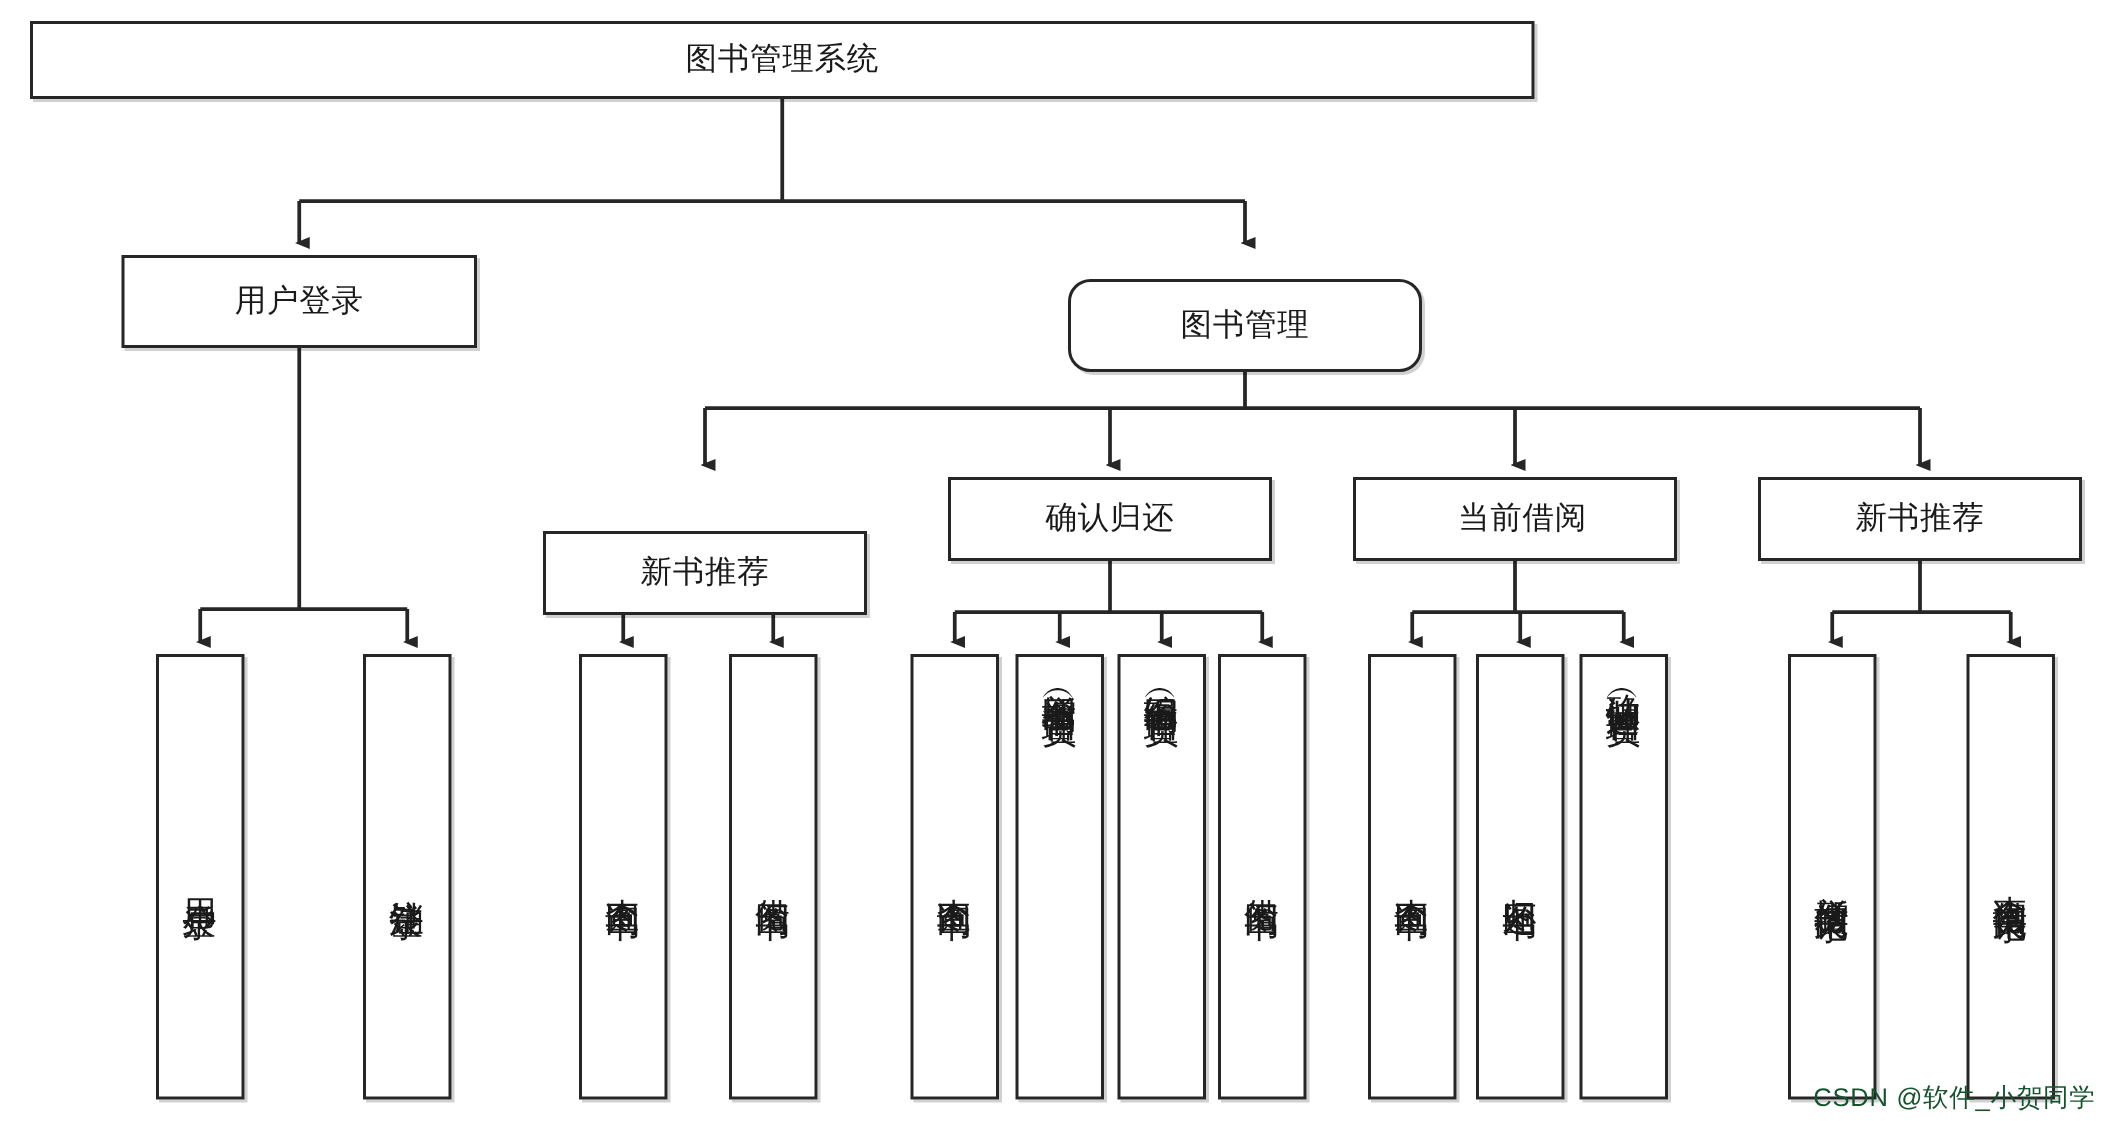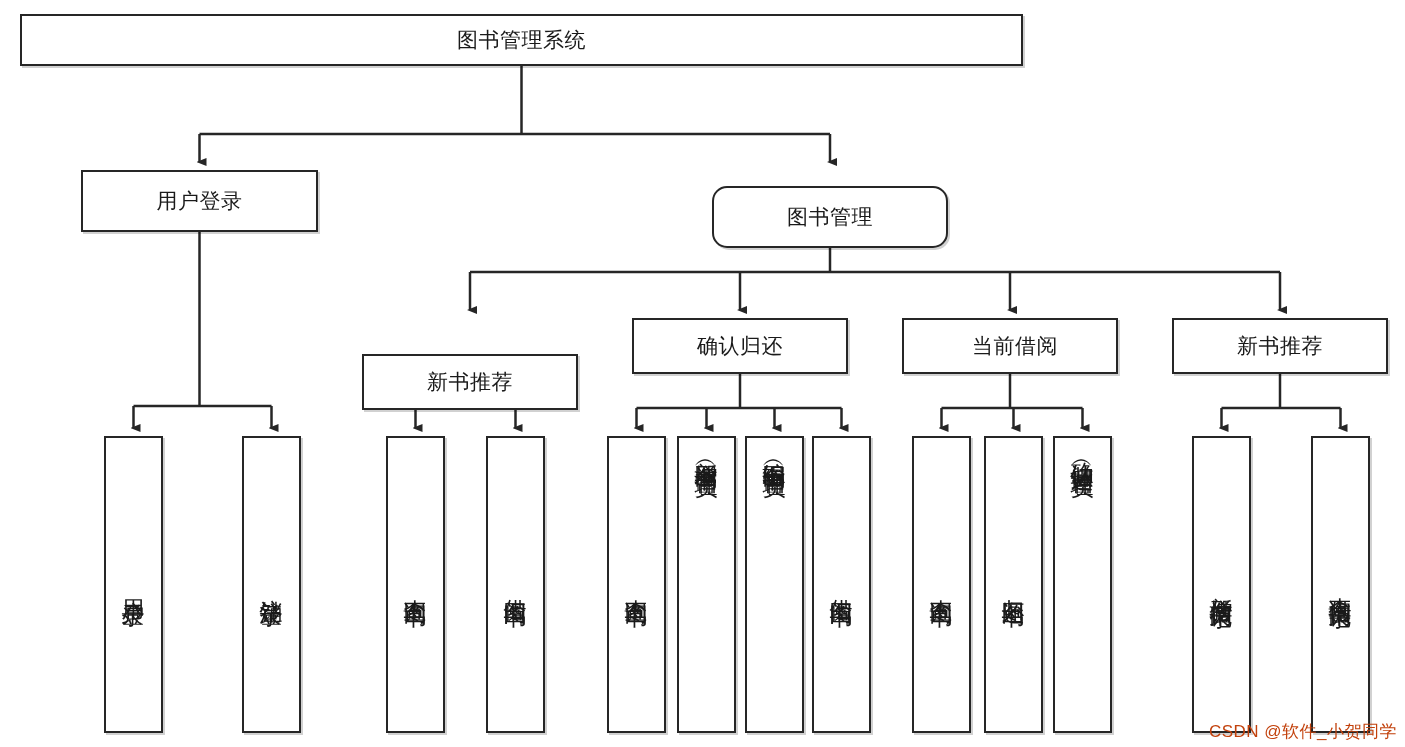--- a/index.html
+++ b/index.html
@@ -60,21 +60,21 @@
   }
   .node.vert.midalign {
     align-items: center;
     padding-top: 0;
   }
   #watermark {
     position: absolute;
     right: 8px;
     bottom: 4px;
     font-size: 17px;
-    color: #c2410c;
+    color: #14532d;
     white-space: nowrap;
     letter-spacing: 0.5px;
   }
 </style>
 </head>
 <body>
 
 <div id="canvas">
 
   <svg class="edges" viewBox="0 0 1405 747" xmlns="http://www.w3.org/2000/svg">

